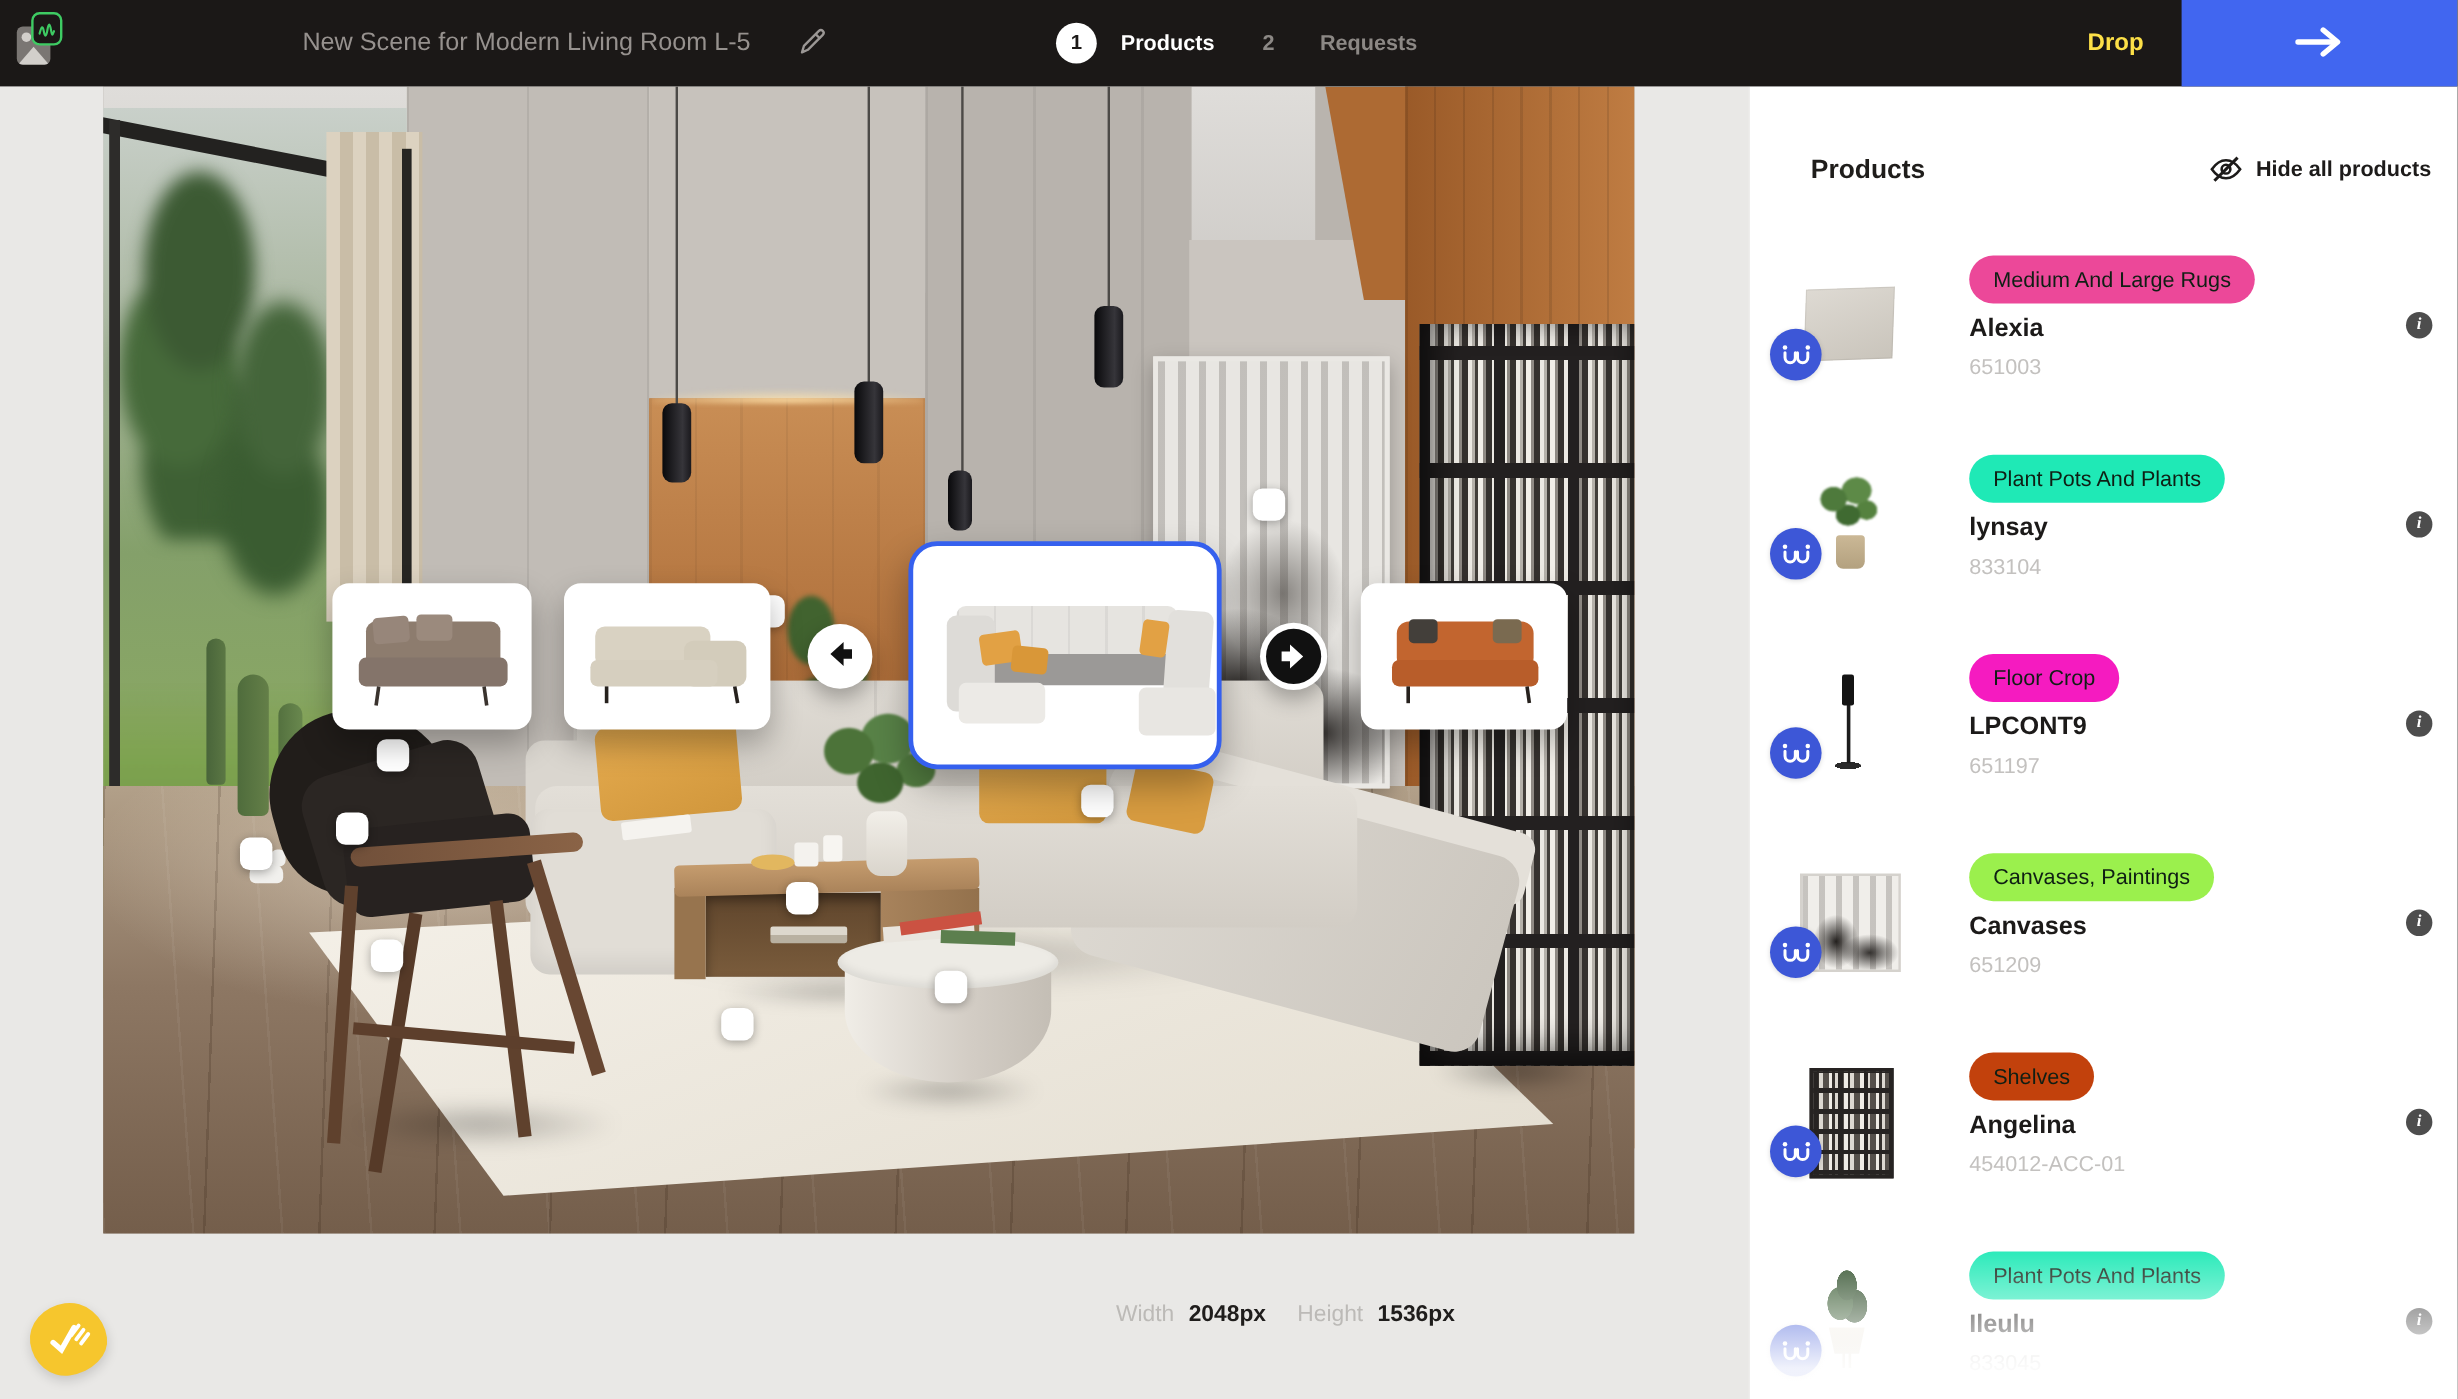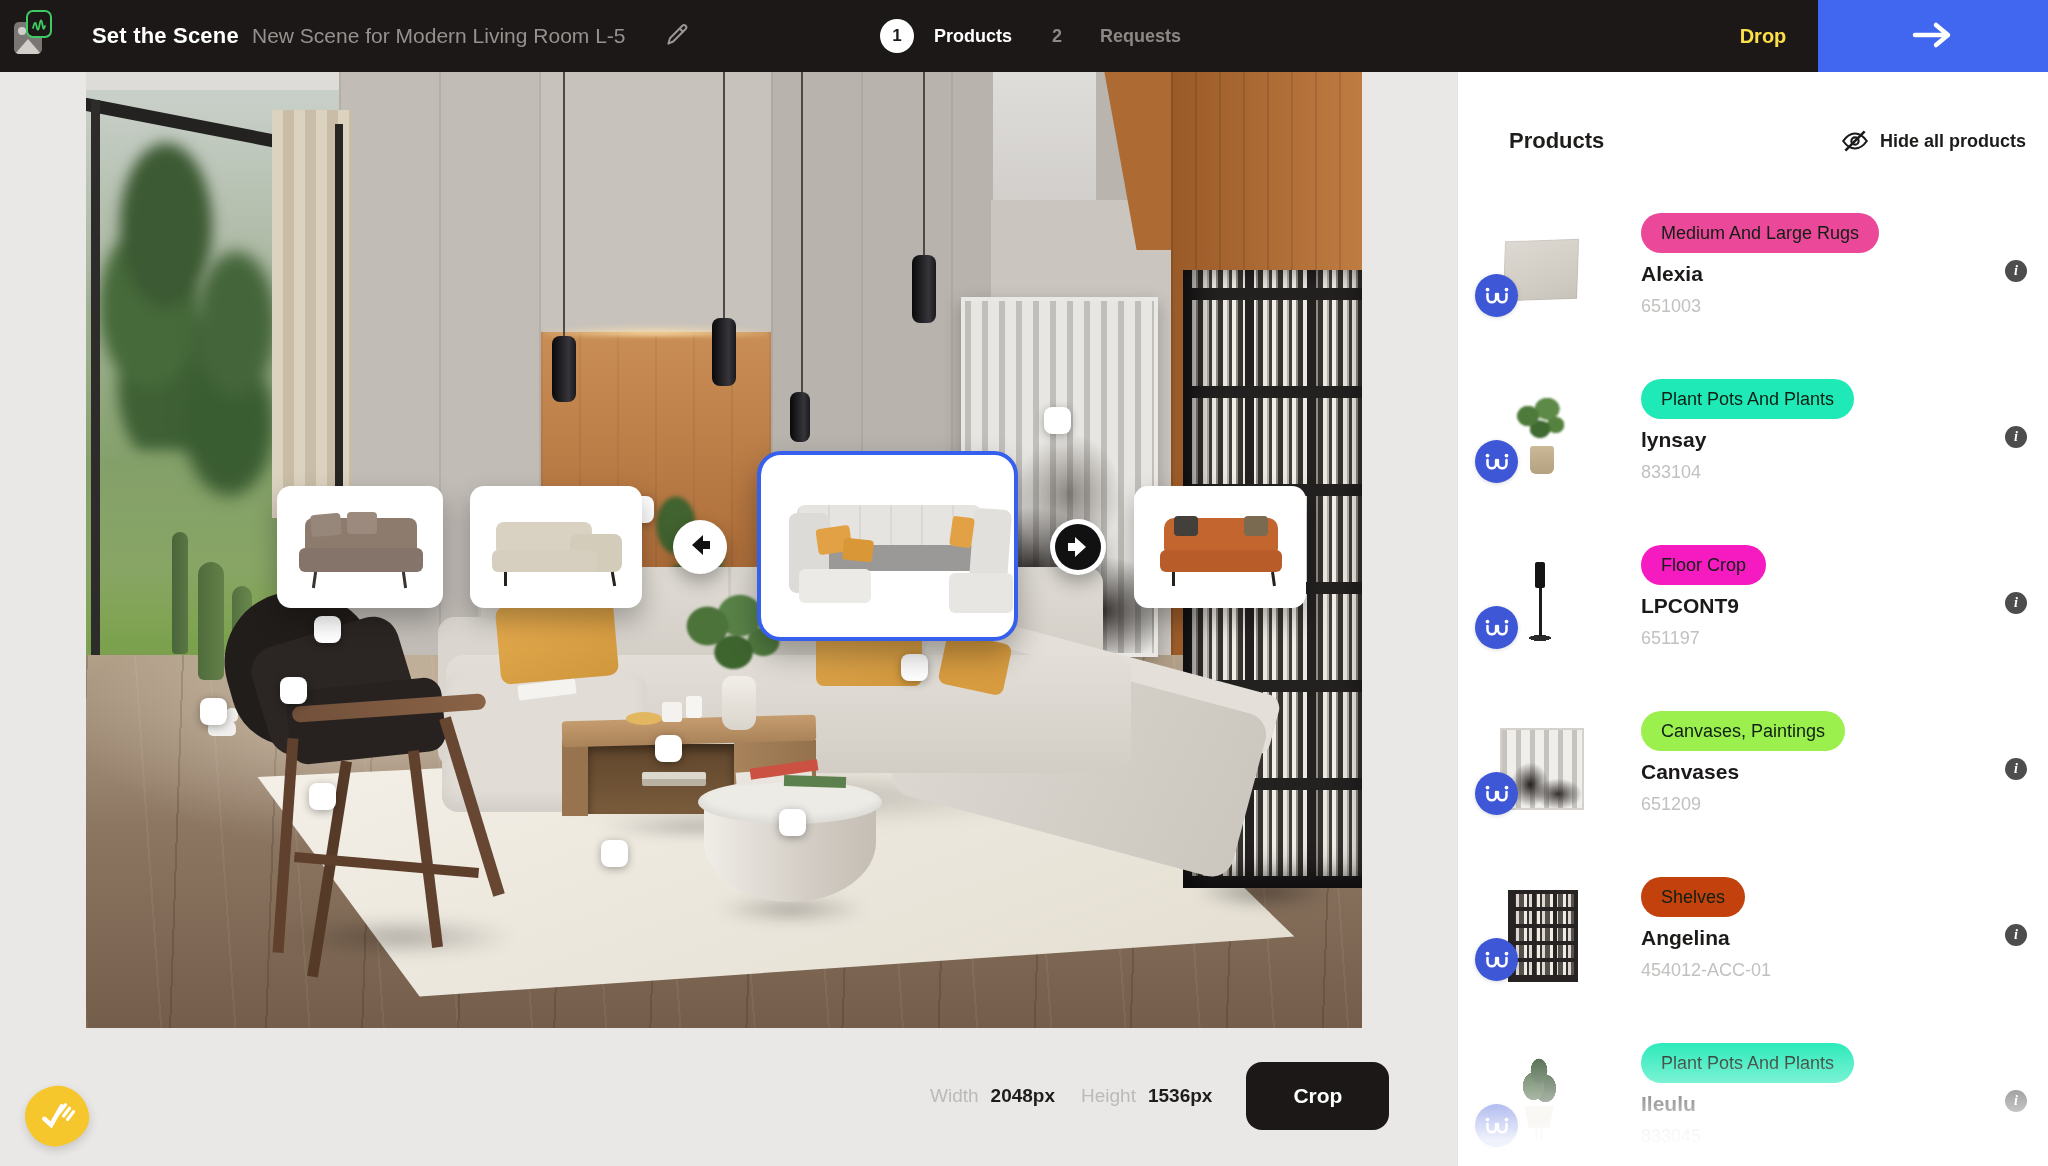--- a/index.html
+++ b/index.html
@@ -277,21 +277,20 @@
       <div class="photoicon">
           <div class="dot"></div>
           <div class="mtn"></div>
         </div>
       <div class="greensq">
         <svg width="16" height="16" viewBox="0 0 16 16" fill="none" stroke="#3ecb63" stroke-width="1.8" stroke-linecap="round">
             <path d="M2 12c1.5-6 2.5-7 3.5-2s2 5 3-1 2-6 3 0 1.5 4 2.5 1"></path>
           </svg>
       </div>
     </div>
-    <div class="h-title">Set the Scene</div>
     <div class="h-sub">New Scene for Modern Living Room L-5</div>
     <div class="h-pencil">
       <svg width="26" height="26" viewBox="0 0 24 24" fill="none" stroke="#9b9795" stroke-width="1.8" stroke-linejoin="round">
           <path d="M4 20l1.5-5L17 3.5a2.1 2.1 0 0 1 3 3L8.5 18z"></path>
           <path d="M14.5 6l3.5 3.5"></path>
         </svg>
     </div>
     <div class="step-circle">1</div>
     <div class="step-label1">Products</div>
     <div class="step-num2">2</div>
@@ -439,21 +438,20 @@
     </div>
 
     <div id="panel-fade"></div>
   </div>
 
   <div id="footer">
     <span class="f-label">Width</span>
     <span class="f-value">2048px</span>
     <span class="f-label">Height</span>
     <span class="f-value">1536px</span>
-    <button class="f-crop">Crop</button>
   </div>
 
   <div id="usersnap">
     <svg width="40" height="32" viewBox="0 0 40 32" fill="none" stroke="#fff" stroke-linecap="round">
         <path d="M7 17l6 7L26 7" stroke-width="4.5"></path>
         <path d="M23 13l7-7M26.5 17l7-7M30 21l7-7" stroke-width="3.2"></path>
       </svg>
   </div>
 
 </div>

